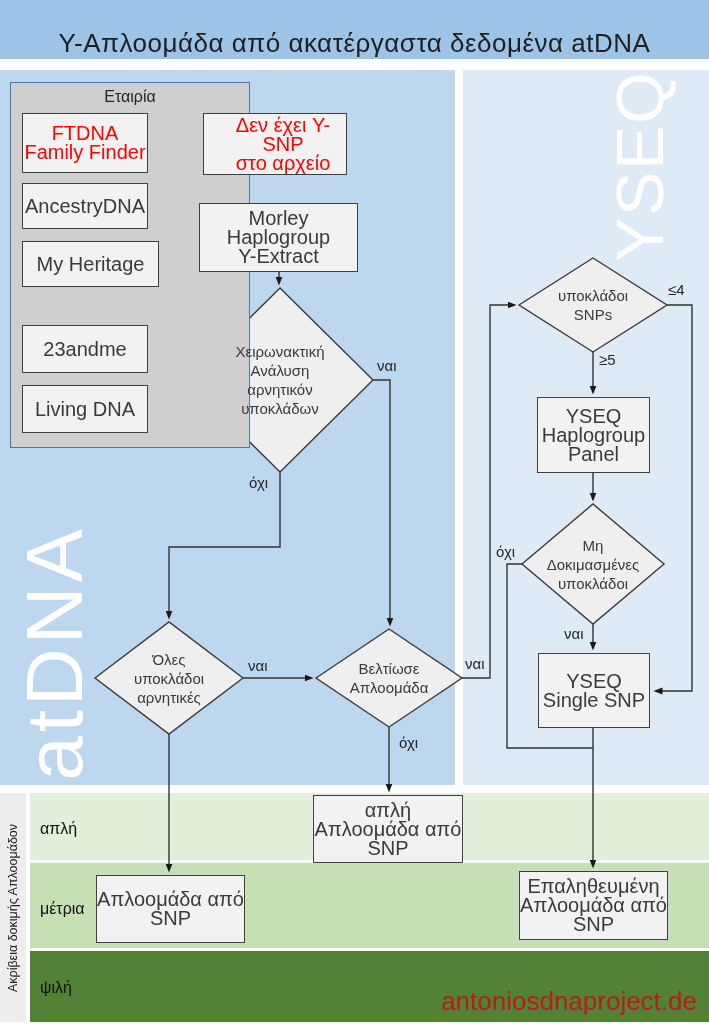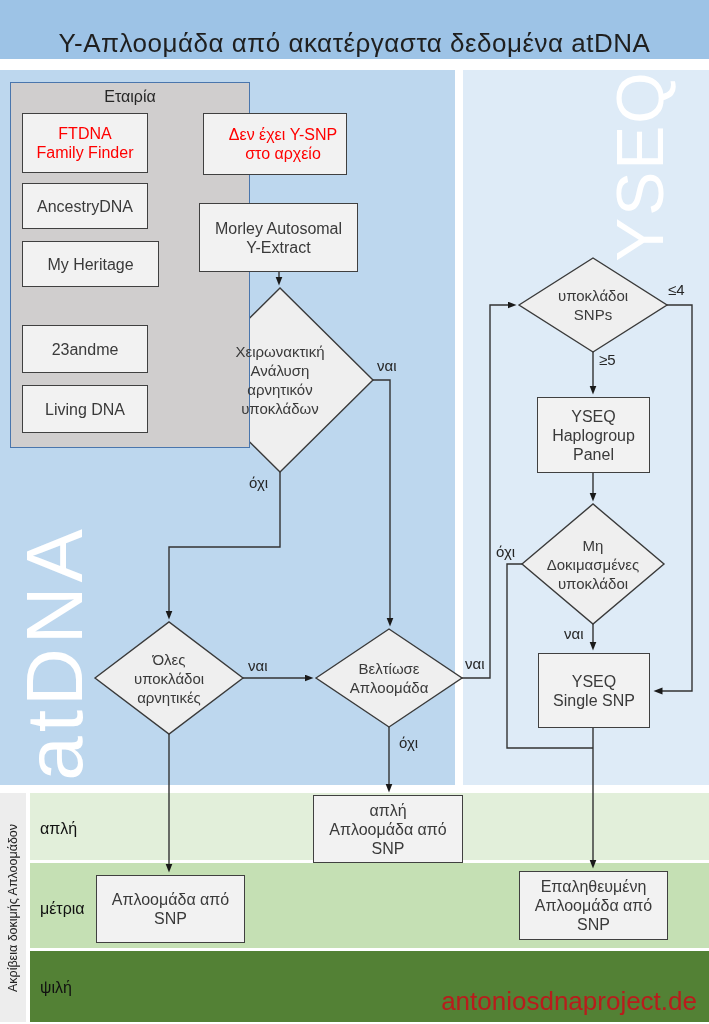--- a/index.html
+++ b/index.html
@@ -22,21 +22,21 @@
   .wm-yseq{left:598px;top:66px;width:84px;height:200px;}
   .wm-yseq span{font-size:66px;letter-spacing:2px;}
   
   .container-box{left:10px;top:82px;width:240px;height:366px;background:#d0cece;
     border:1.5px solid #4a76ad;box-sizing:border-box;}
   .container-header{left:10px;top:88px;width:240px;text-align:center;
     font-size:16px;color:#262626;}
   
   .node{display:flex;align-items:center;justify-content:center;text-align:center;
     background:#f2f2f2;border:1.5px solid #404040;box-sizing:border-box;
-    font-size:16px;line-height:19px;color:#3a3a3a;white-space:pre-line;}
+    font-size:20px;line-height:19px;color:#3a3a3a;white-space:pre-line;}
   .node.red-text{color:#ff0000;}
   
   .dtext{display:flex;align-items:center;justify-content:center;text-align:center;
     font-size:15px;line-height:19px;color:#3a3a3a;white-space:pre-line;pointer-events:none;}
   
   .elabel{font-size:15px;line-height:18px;color:#262626;white-space:pre-line;}
   
   .band{left:30px;width:679px;}
   .band-simple{top:793px;height:67px;background:#e2efda;}
   .band-medium{top:863px;height:85px;background:#c5e0b4;}
@@ -114,21 +114,21 @@
   <div class="abs container-header">Εταιρία</div>
   <div class="abs node red-text" style="left:22px;top:113px;width:126px;height:60px;">FTDNA
 Family Finder</div>
   <div class="abs node" style="left:22px;top:183px;width:126px;height:46px;">AncestryDNA</div>
   <div class="abs node" style="left:22px;top:241px;width:137px;height:46px;">My Heritage</div>
   <div class="abs node" style="left:22px;top:325px;width:126px;height:48px;">23andme</div>
   <div class="abs node" style="left:22px;top:385px;width:126px;height:48px;">Living DNA</div>
 
   <div class="abs node red-text" style="left:203px;top:113px;width:144px;height:62px;padding-left:16px;">Δεν έχει Y-SNP
 στο αρχείο</div>
-  <div class="abs node" style="left:199px;top:203px;width:159px;height:69px;">Morley Autosomal
+  <div class="abs node" style="left:199px;top:203px;width:159px;height:69px;">Morley Haplogroup
 Y-Extract</div>
   <div class="abs node" style="left:537px;top:397px;width:113px;height:76px;">YSEQ
 Haplogroup
 Panel</div>
   <div class="abs node" style="left:538px;top:653px;width:112px;height:75px;">YSEQ
 Single SNP</div>
   <div class="abs node" style="left:313px;top:795px;width:150px;height:68px;">απλή
 Απλοομάδα από
 SNP</div>
   <div class="abs node" style="left:96px;top:875px;width:149px;height:68px;">Απλοομάδα από

